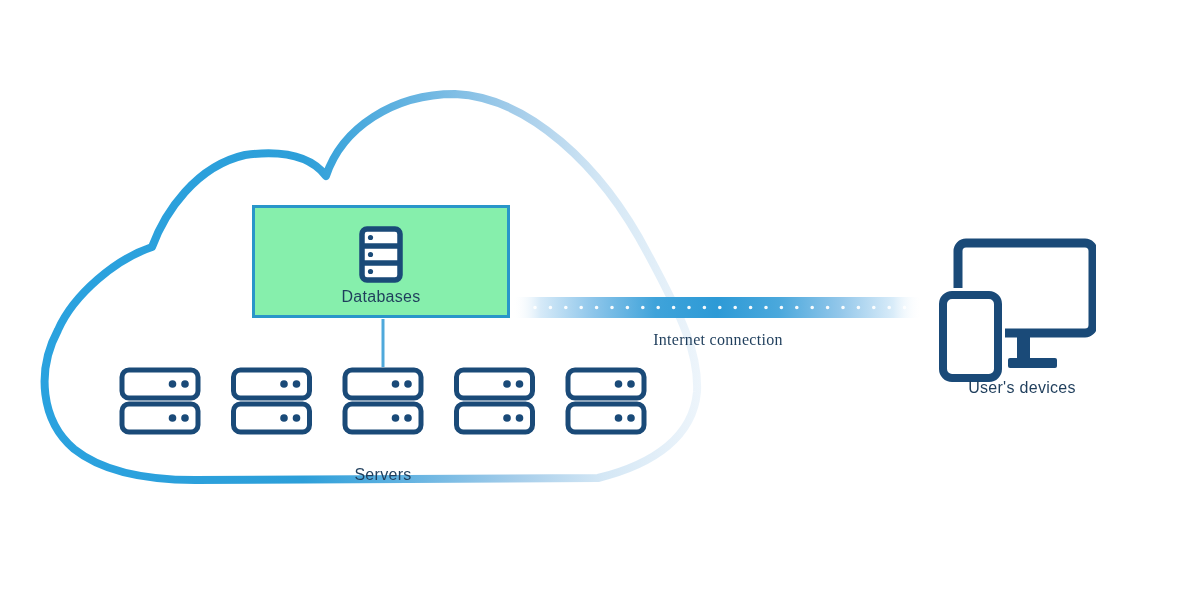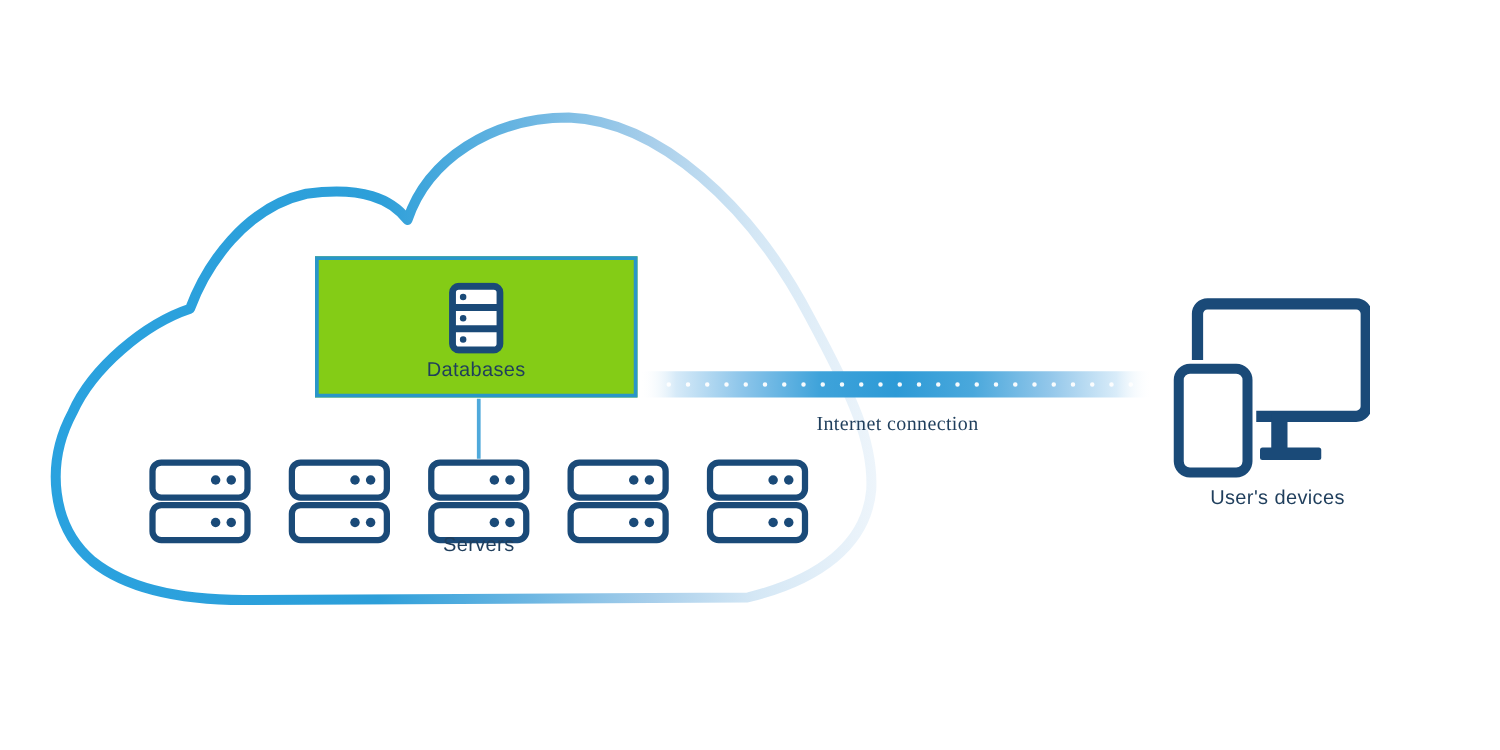--- a/index.html
+++ b/index.html
@@ -15,21 +15,21 @@
   }
   #bg-svg{position:absolute;left:0;top:0;}
   .label{
     position:absolute;color:var(--label);font-size:16px;letter-spacing:.3px;
     white-space:nowrap;transform:translateX(-50%);
   }
   .srv{stroke:var(--navy);stroke-width:5;fill:#fff;}
   .srv-dot{fill:var(--navy);}
   #services-box{
     position:absolute;left:252px;top:205px;width:258px;height:113px;
-    border:3px solid var(--box-border);box-sizing:border-box;background:#84cc16;
+    border:3px solid var(--box-border);box-sizing:border-box;background:#86efac;
     display:flex;justify-content:center;align-items:flex-end;gap:26px;
     padding-bottom:9px;
   }
   .box-item{display:flex;flex-direction:column;align-items:center;gap:5px;}
   .box-item .label2{color:var(--label);font-size:16px;letter-spacing:.3px;white-space:nowrap;}
   .icon-stroke{stroke:var(--navy);fill:none;}
   .icon-fillw{stroke:var(--navy);fill:#fff;}
   .icon-solid{fill:var(--navy);}
   #devices-icon{position:absolute;left:936px;top:236px;}
 </style>
@@ -131,16 +131,16 @@
       <rect class="icon-fillw" x="22" y="7" width="135" height="90" rx="8" stroke-width="9"></rect>
       <rect class="icon-solid" x="81" y="95" width="13" height="29"></rect>
       <rect class="icon-solid" x="72" y="122" width="49" height="10" rx="2"></rect>
     </g>
     <g>
       <rect x="0" y="52" width="69" height="97" rx="13" fill="#ffffff"></rect>
       <rect class="icon-fillw" x="7" y="59" width="55" height="83" rx="9" stroke-width="8"></rect>
     </g>
   </svg>
 
-  <div class="label" style="left:383px;top:428px;">Servers</div>
+  <div class="label" style="left:383px;top:466px;">Servers</div>
   <div class="label" style="left:718px;top:331px;font-family:Liberation Serif, serif;">Internet connection</div>
-  <div class="label" style="left:1022px;top:390px;">User's devices</div>
+  <div class="label" style="left:1022px;top:379px;">User's devices</div>
 </div>
 
 </body></html>

